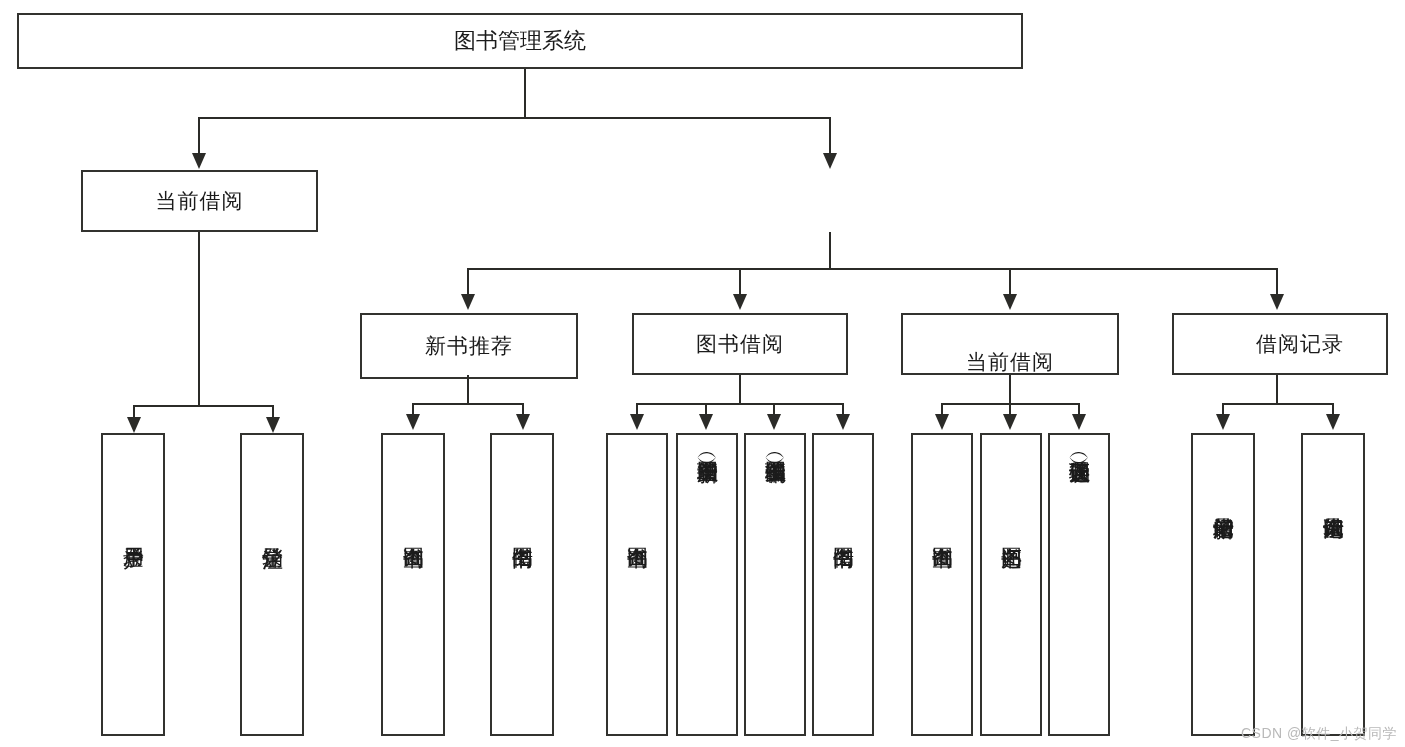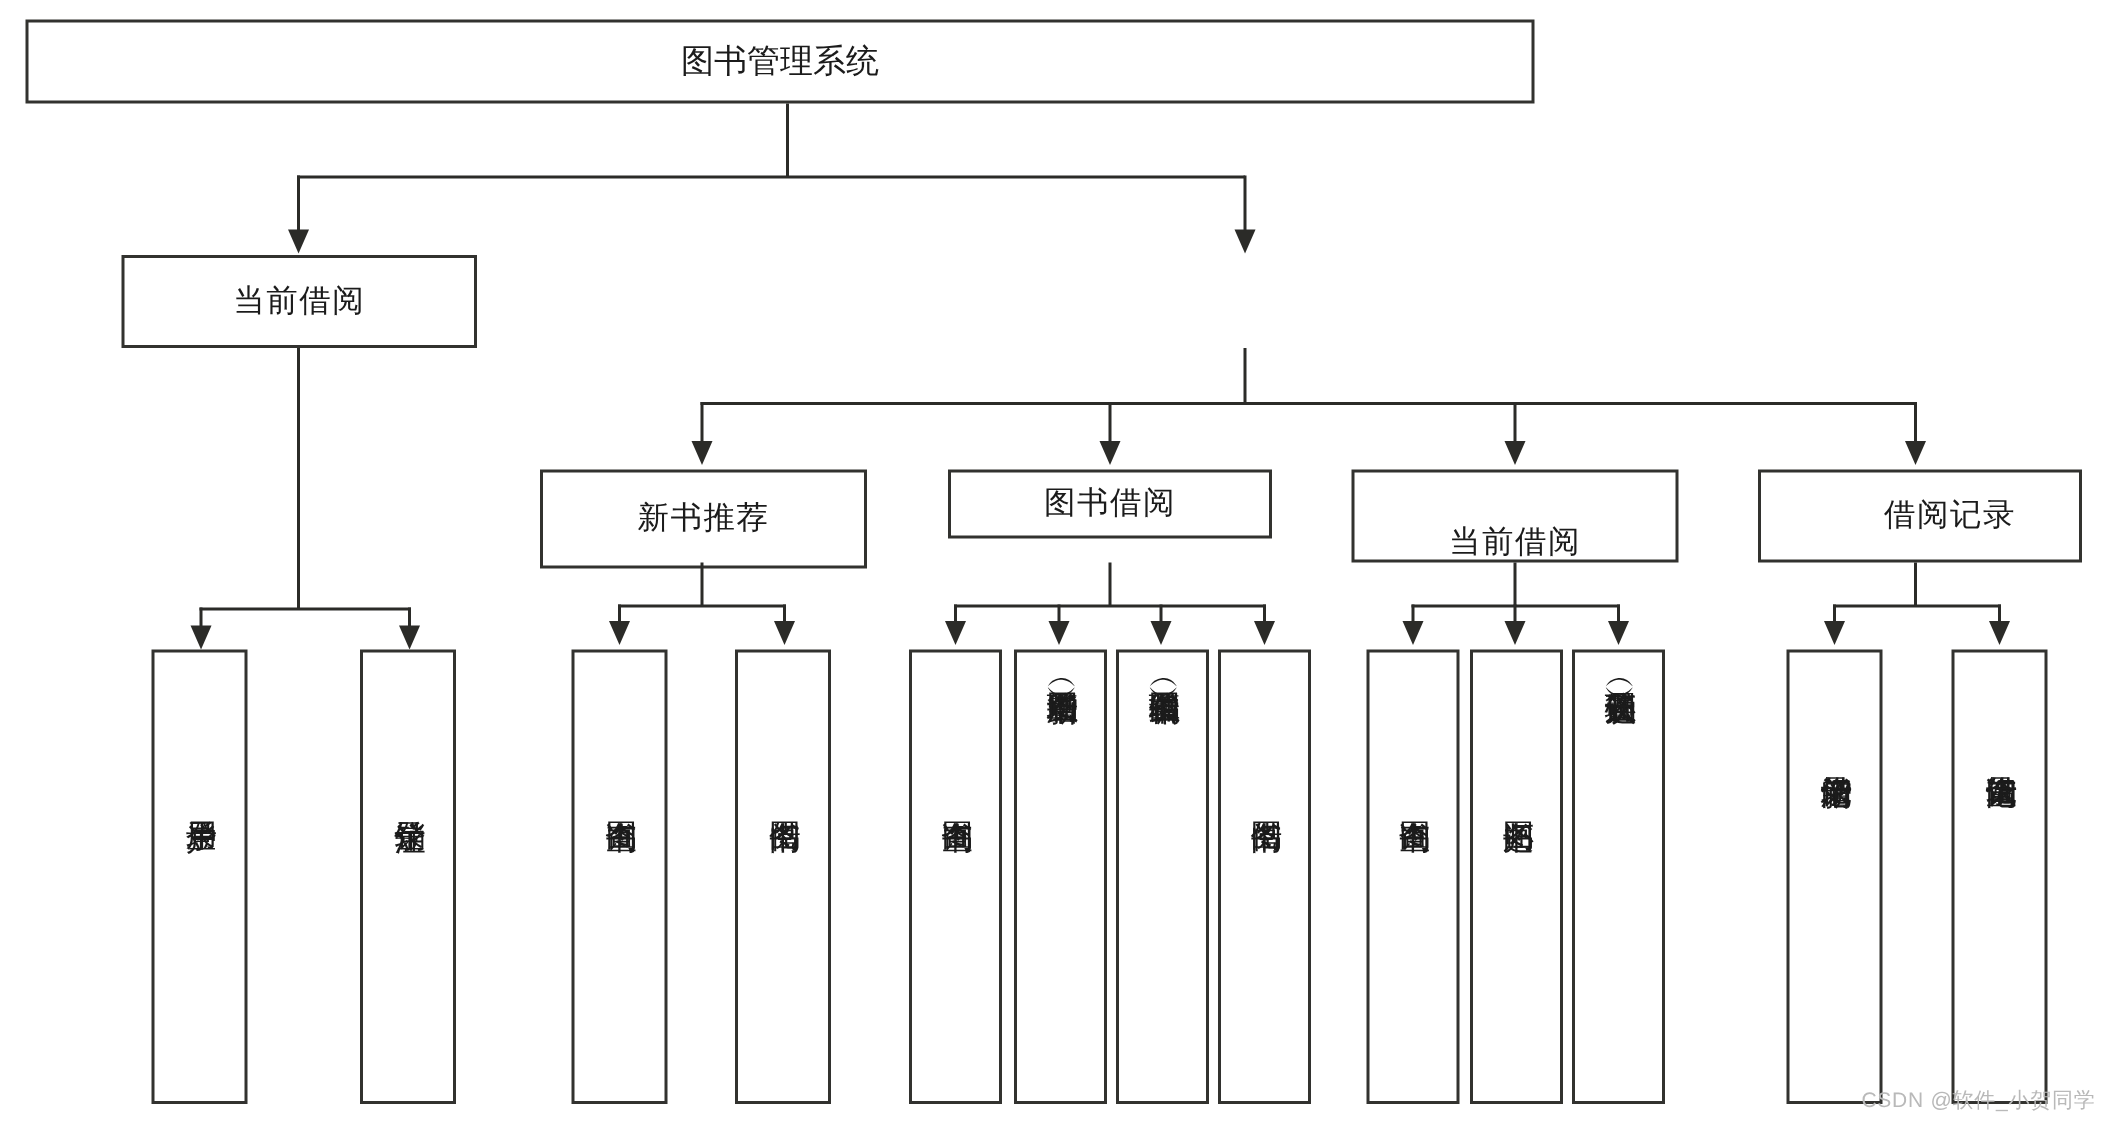--- a/index.html
+++ b/index.html
@@ -124,21 +124,21 @@
   <div class="ln vline" style="left:739px; top:268px; width:2px; height:28px;"></div>
   <div class="arrow" style="left:733px; top:294px;"></div>
   <div class="ln vline" style="left:1009px; top:268px; width:2px; height:28px;"></div>
   <div class="arrow" style="left:1003px; top:294px;"></div>
   <div class="ln vline" style="left:1276px; top:268px; width:2px; height:28px;"></div>
   <div class="arrow" style="left:1270px; top:294px;"></div>
 
   <div class="node horiz" style="left:360px; top:313px; width:218px; height:66px;justify-content:center;">
     <span>新书推荐</span>
   </div>
-  <div class="node horiz" style="left:632px; top:313px; width:216px; height:46px;">
+  <div class="node horiz" style="left:632px; top:313px; width:216px; height:62px;">
     <span>图书借阅</span>
   </div>
   <div class="node horiz" style="left:901px; top:313px; width:218px; height:62px;align-items:flex-end;">
     <span>当前借阅</span>
   </div>
   <div class="node horiz" style="left:1172px; top:313px; width:216px; height:62px;padding-left:40px;">
     <span>借阅记录</span>
   </div>
 
   <div class="ln vline" style="left:467px; top:375px; width:2px; height:29px;"></div>

